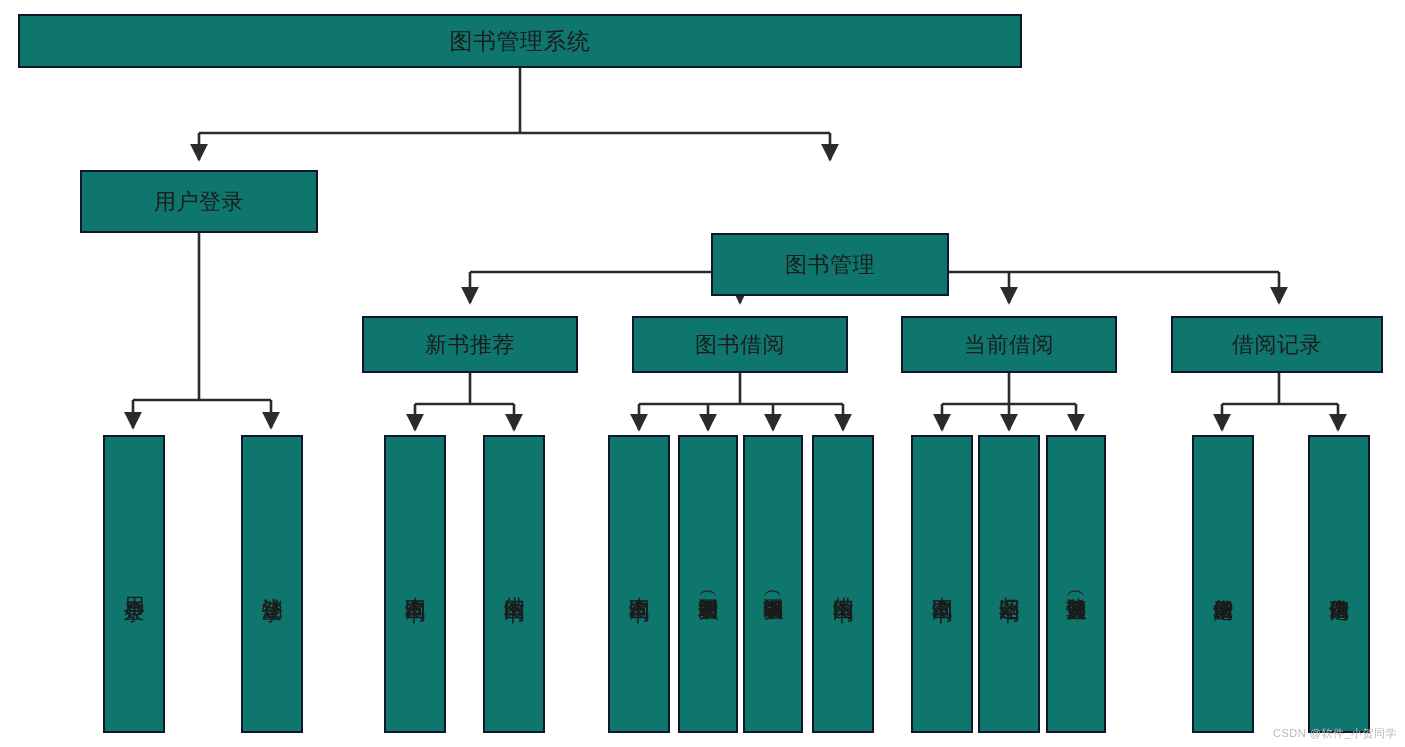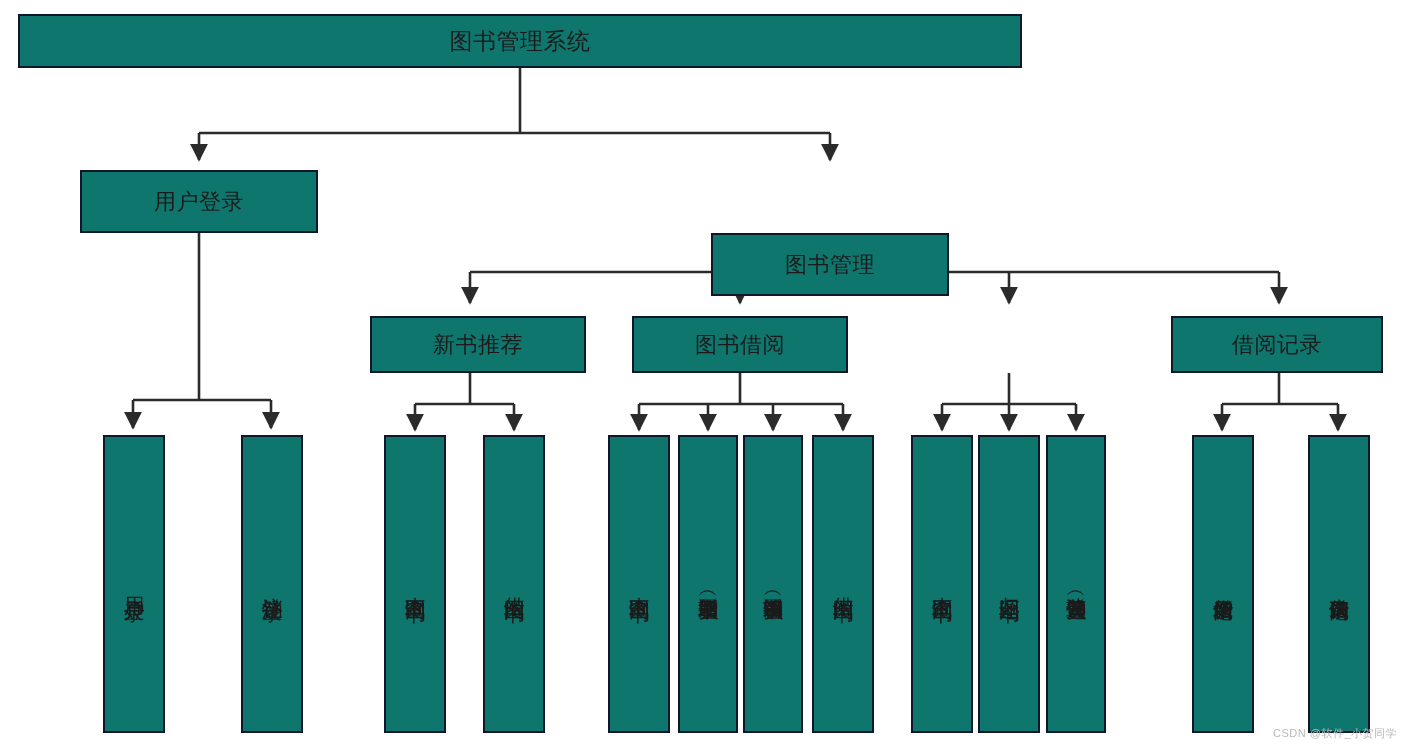--- a/index.html
+++ b/index.html
@@ -140,28 +140,31 @@
   </div>
 
   <div class="node horiz" style="left:80px; top:170px; width:238px; height:63px;">
     <span class="node-label">用户登录</span>
   </div>
 
   <div class="node horiz" style="left:711px; top:188px; width:238px; height:63px;margin-top:45px;">
     <span class="node-label">图书管理</span>
   </div>
 
-  <div class="node horiz" style="left:362px; top:316px; width:216px; height:57px;margin-left:8px;">
+  <div class="node horiz" style="left:362px; top:316px; width:216px; height:57px;">
     <span class="node-label">新书推荐</span>
   </div>
 
   <div class="node horiz" style="left:632px; top:316px; width:216px; height:57px;">
     <span class="node-label">图书借阅</span>
   </div>
 
+  <div class="node horiz" style="left:901px; top:316px; width:216px; height:57px;">
+    <span class="node-label">当前借阅</span>
+  </div>
 
   <div class="node horiz" style="left:1171px; top:316px; width:212px; height:57px;">
     <span class="node-label">借阅记录</span>
   </div>
 
   <div class="node vert" style="left:103px; top:435px; width:62px; height:298px;">
     <span class="node-label">用户登录</span>
   </div>
 
   <div class="node vert" style="left:241px; top:435px; width:62px; height:298px;">

